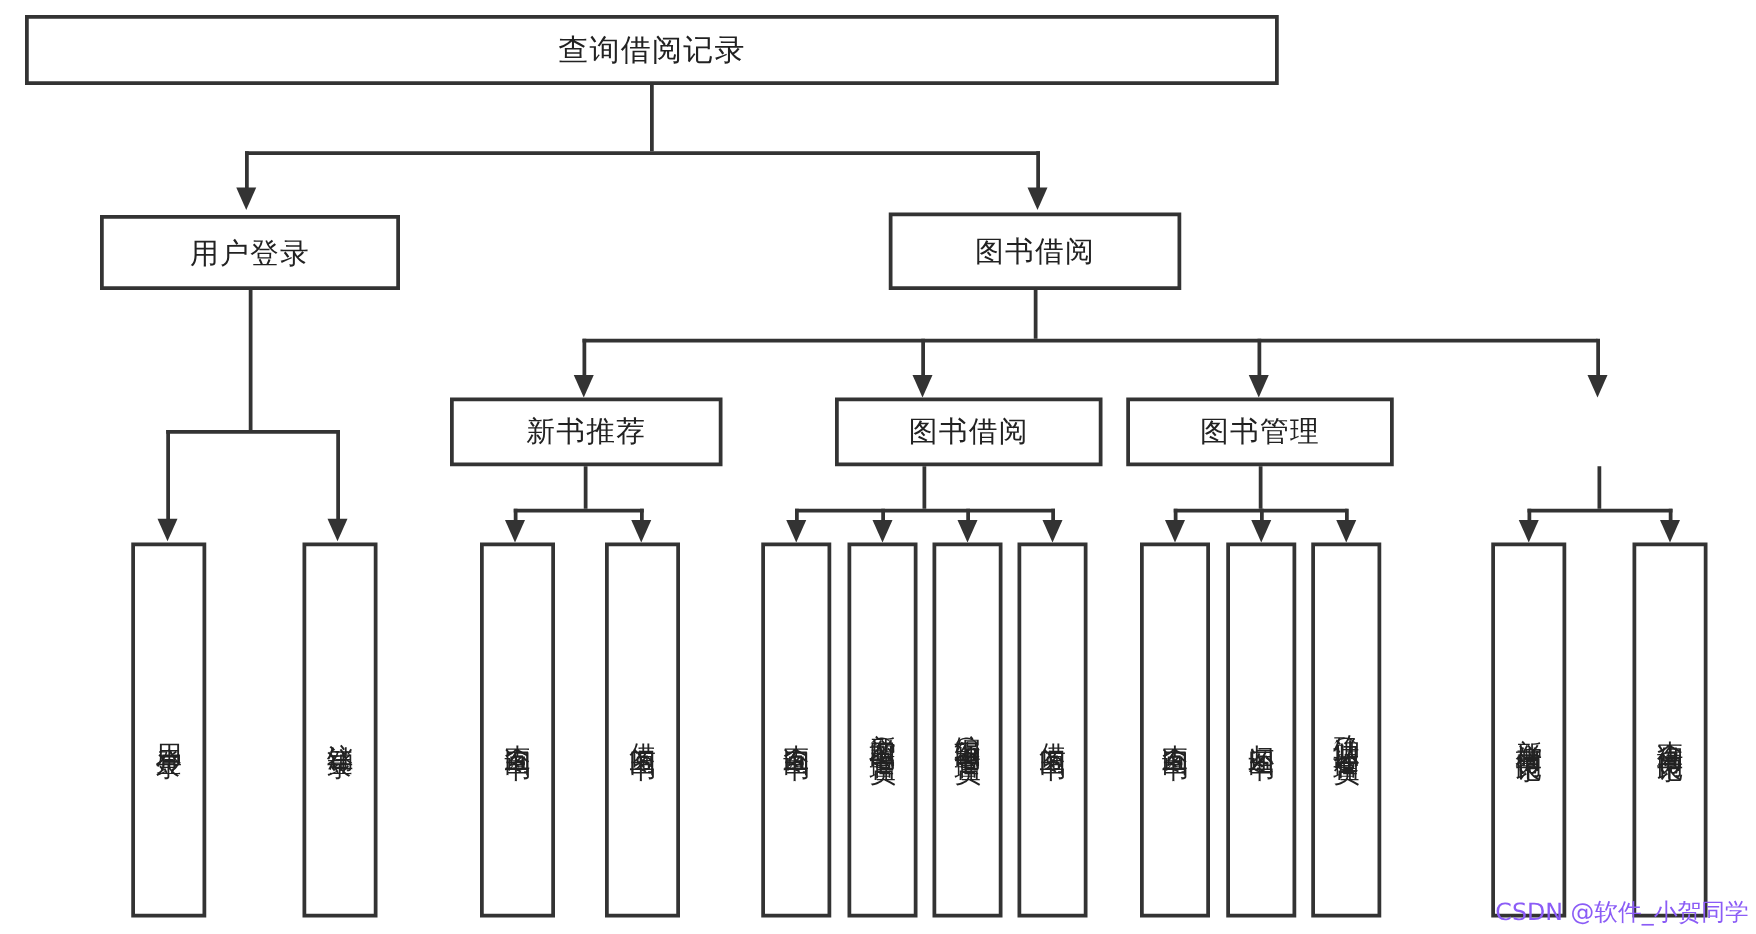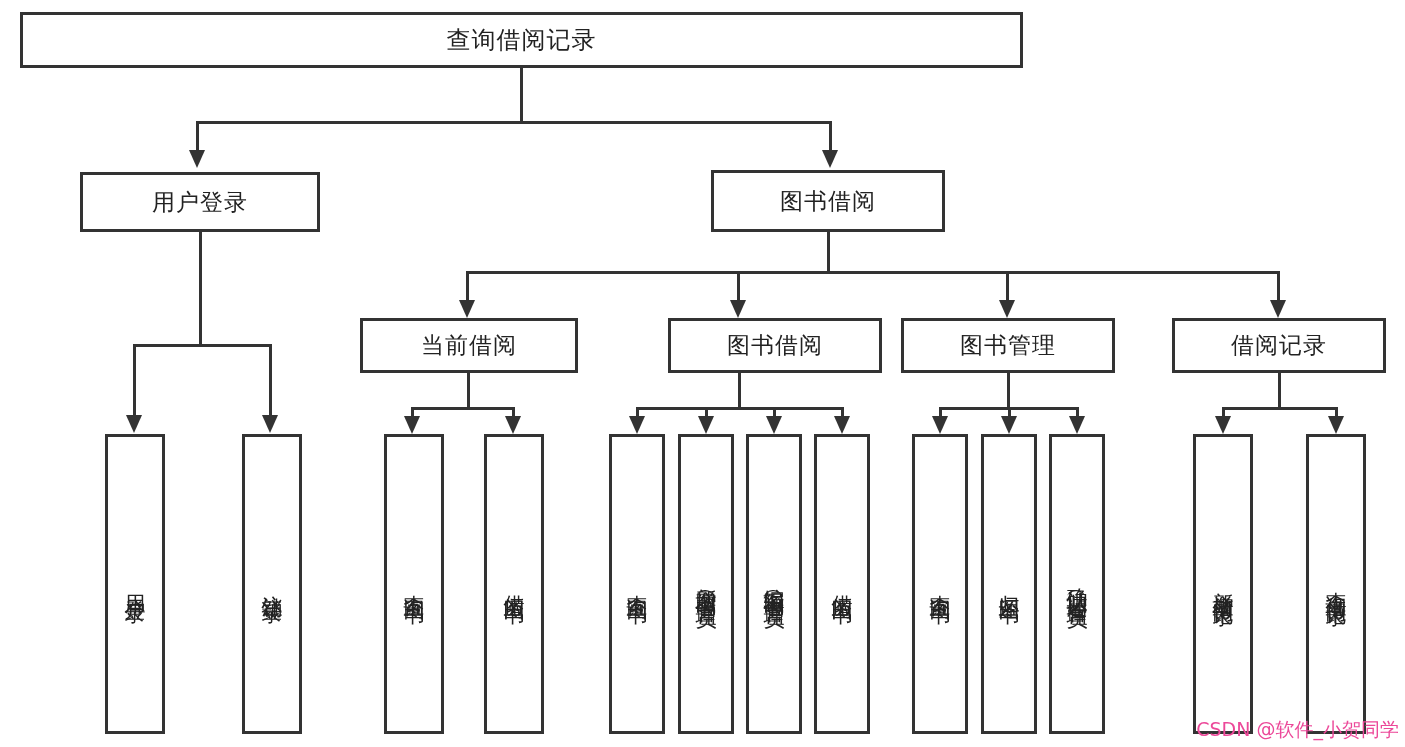--- a/index.html
+++ b/index.html
@@ -61,21 +61,21 @@
     border-left: 8px solid transparent;
     border-right: 8px solid transparent;
     border-top: 18px solid #333333;
   }
   
   #watermark {
     position: absolute;
     right: 6px;
     bottom: 4px;
     font-size: 19px;
-    color: #ec4899;
+    color: #8b5cf6;
     white-space: nowrap;
     font-family: "DejaVu Sans", "Liberation Sans", sans-serif;
     margin-top: 15px;
   }
 </style>
 </head>
 <body>
 
 <div id="canvas">
 
@@ -110,27 +110,26 @@
 
   <div class="vline" style="left:737px; top:271px; height:30px;"></div>
   <div class="arrow" style="left:730px; top:300px;"></div>
 
   <div class="vline" style="left:1006px; top:271px; height:30px;"></div>
   <div class="arrow" style="left:999px; top:300px;"></div>
 
   <div class="vline" style="left:1277px; top:271px; height:30px;"></div>
   <div class="arrow" style="left:1270px; top:300px;"></div>
 
-  <div class="node horiz" style="left:360px; top:318px; width:218px; height:55px;">当前借阅</div>
+  <div class="node horiz" style="left:360px; top:318px; width:218px; height:55px;">新书推荐</div>
 
   <div class="node horiz" style="left:668px; top:318px; width:214px; height:55px;">图书借阅</div>
 
   <div class="node horiz" style="left:901px; top:318px; width:214px; height:55px;">图书管理</div>
 
-  <div class="node horiz" style="left:1172px; top:318px; width:214px; height:55px;">借阅记录</div>
 
   <div class="vline" style="left:467px; top:373px; height:34px;"></div>
   <div class="hline" style="left:411px; top:407px; width:104px;"></div>
   <div class="vline" style="left:411px; top:407px; height:10px;"></div>
   <div class="arrow" style="left:404px; top:416px;"></div>
   <div class="vline" style="left:512px; top:407px; height:10px;"></div>
   <div class="arrow" style="left:505px; top:416px;"></div>
 
   <div class="vline" style="left:738px; top:373px; height:34px;"></div>
   <div class="hline" style="left:636px; top:407px; width:208px;"></div>

